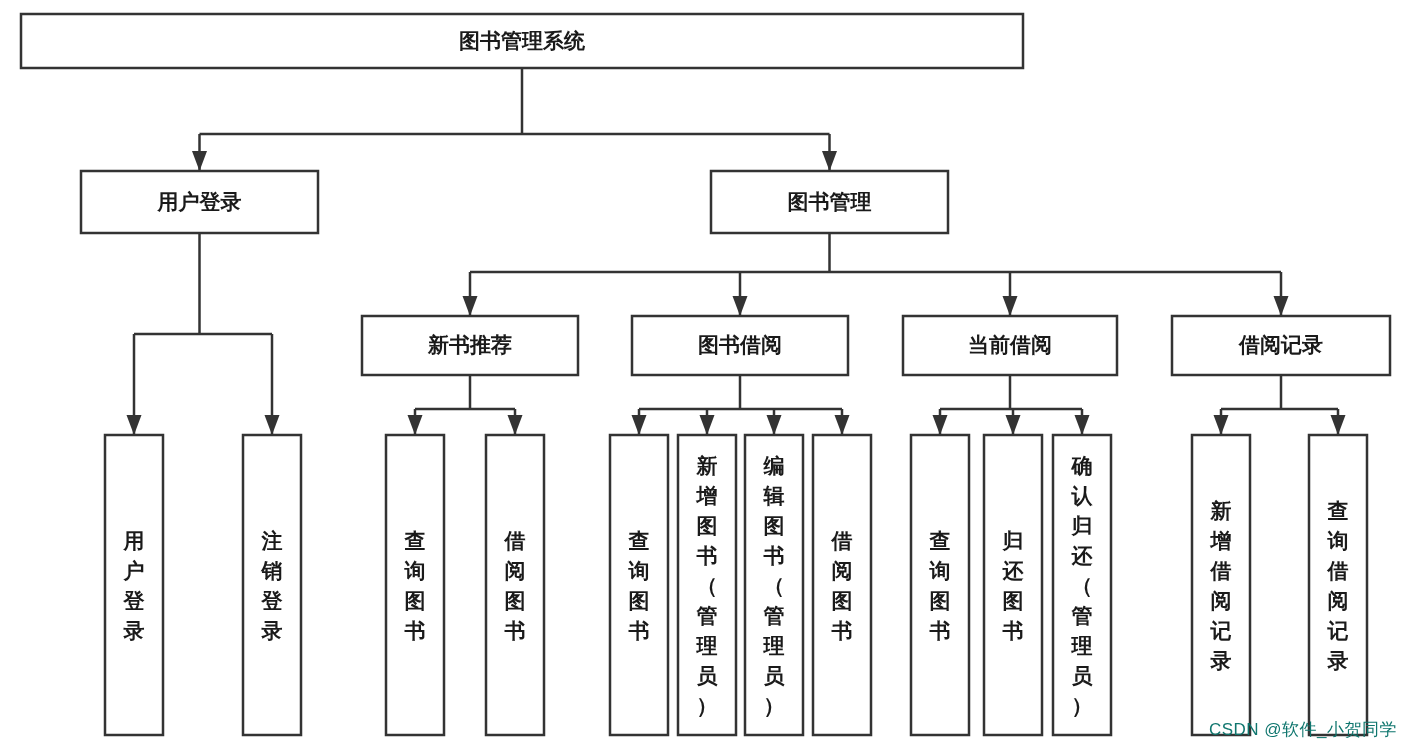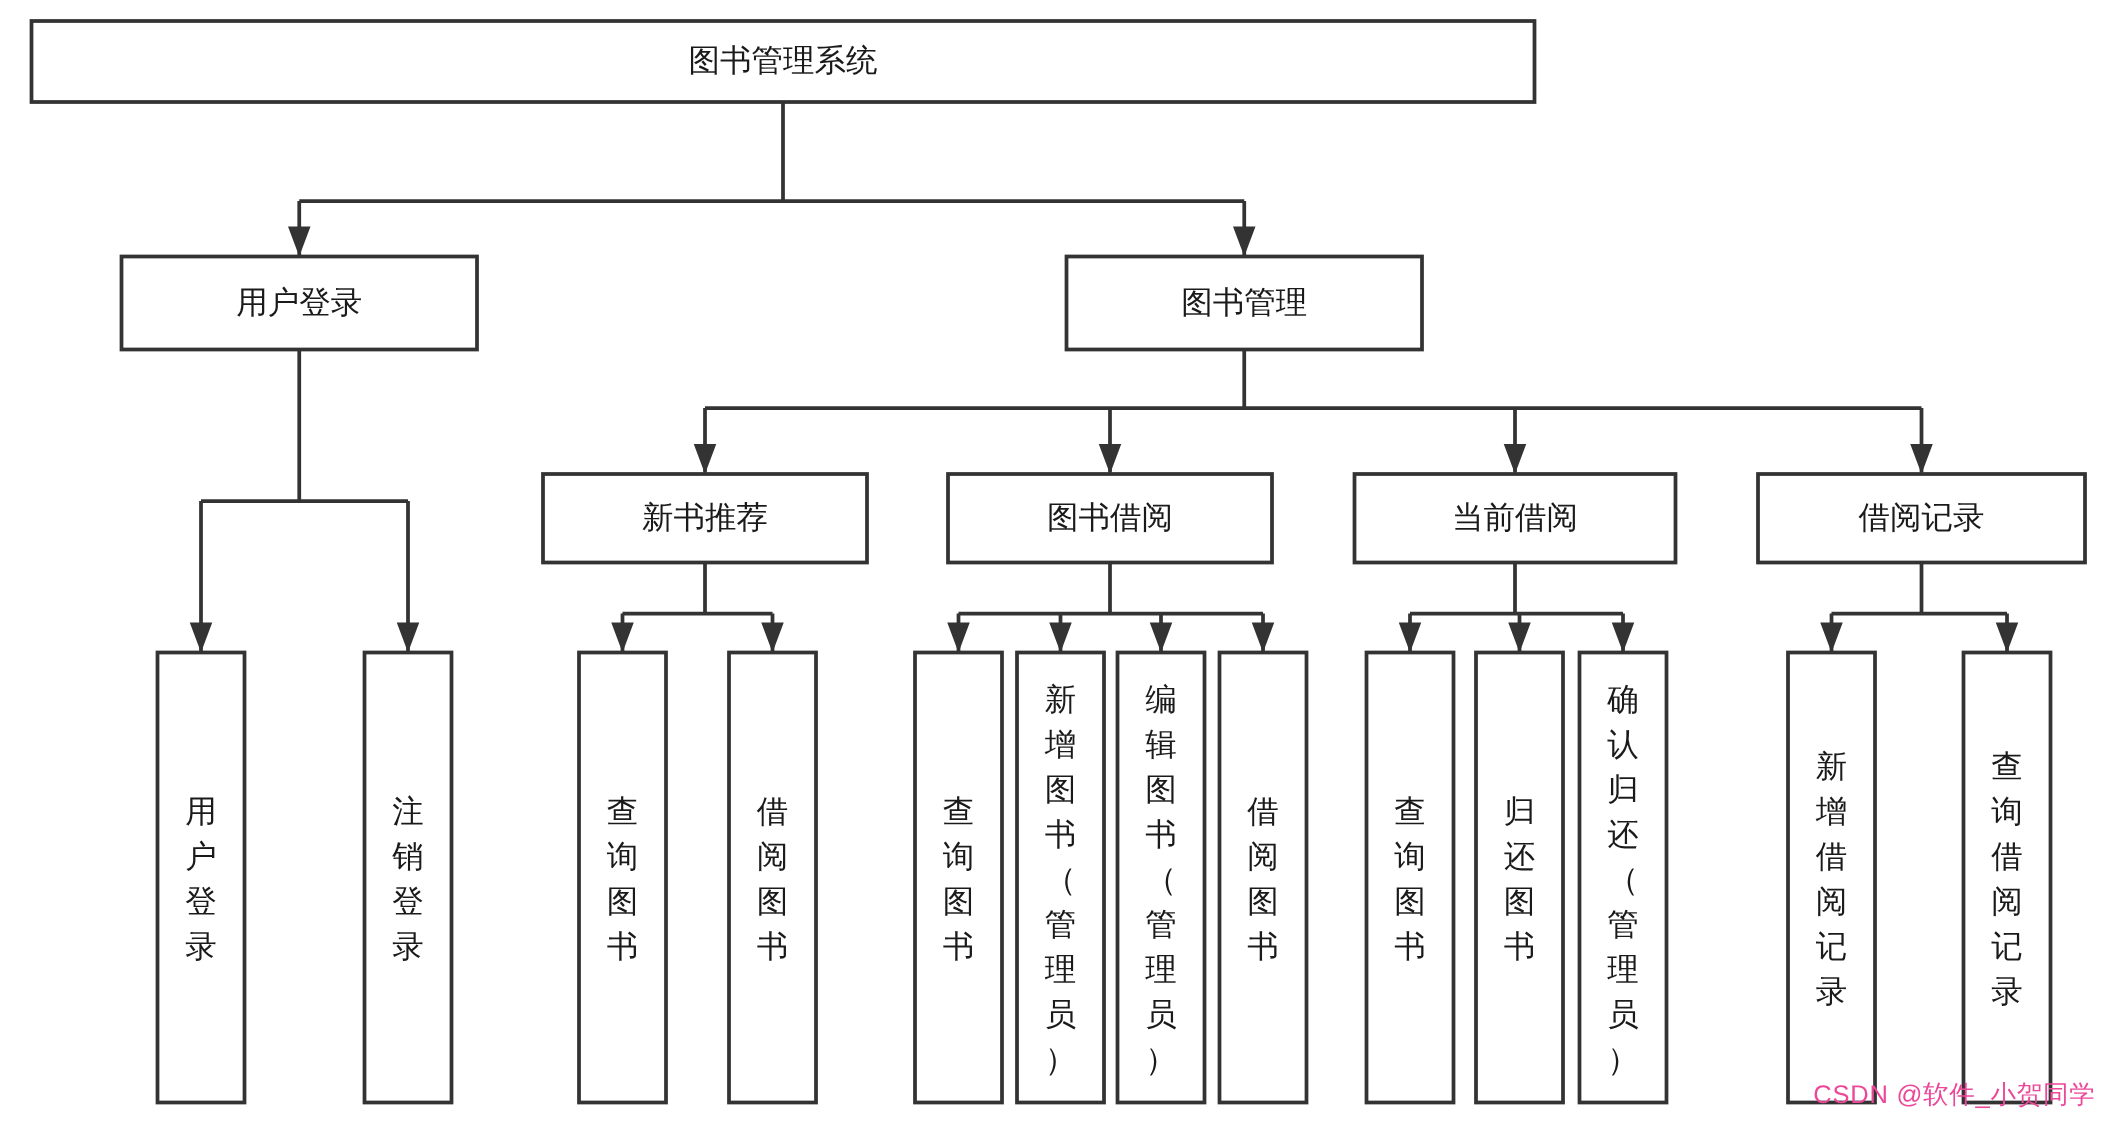--- a/index.html
+++ b/index.html
@@ -13,20 +13,21 @@
     font-family: "Liberation Sans", "DejaVu Sans", sans-serif;
     position: relative;
     overflow: hidden;
   }
   #diagram-root {
     position: absolute;
     left: 0;
     top: 0;
     width: 1405px;
     height: 747px;
+    font-weight: bold;
   }
   .node-box {
     fill: #ffffff;
     stroke: #333333;
     stroke-width: 2.5;
   }
   .node-label {
     font-family: "Liberation Sans", "DejaVu Sans", sans-serif;
     fill: #1a1a1a;
     text-anchor: middle;
@@ -47,21 +48,21 @@
   .arrow-head {
     fill: #333333;
     stroke: none;
   }
   .watermark {
     position: absolute;
     right: 8px;
     bottom: 6px;
     font-family: "Liberation Sans", "DejaVu Sans", sans-serif;
     font-size: 17px;
-    color: #ec4899;
+    color: #0f766e;
     letter-spacing: 0.5px;
     white-space: nowrap;
     user-select: none;
   }
 </style>
 </head>
 <body>
 
 <div id="diagram-root">
   <svg id="diagram-svg" width="1405" height="747" viewBox="0 0 1405 747" xmlns="http://www.w3.org/2000/svg">

